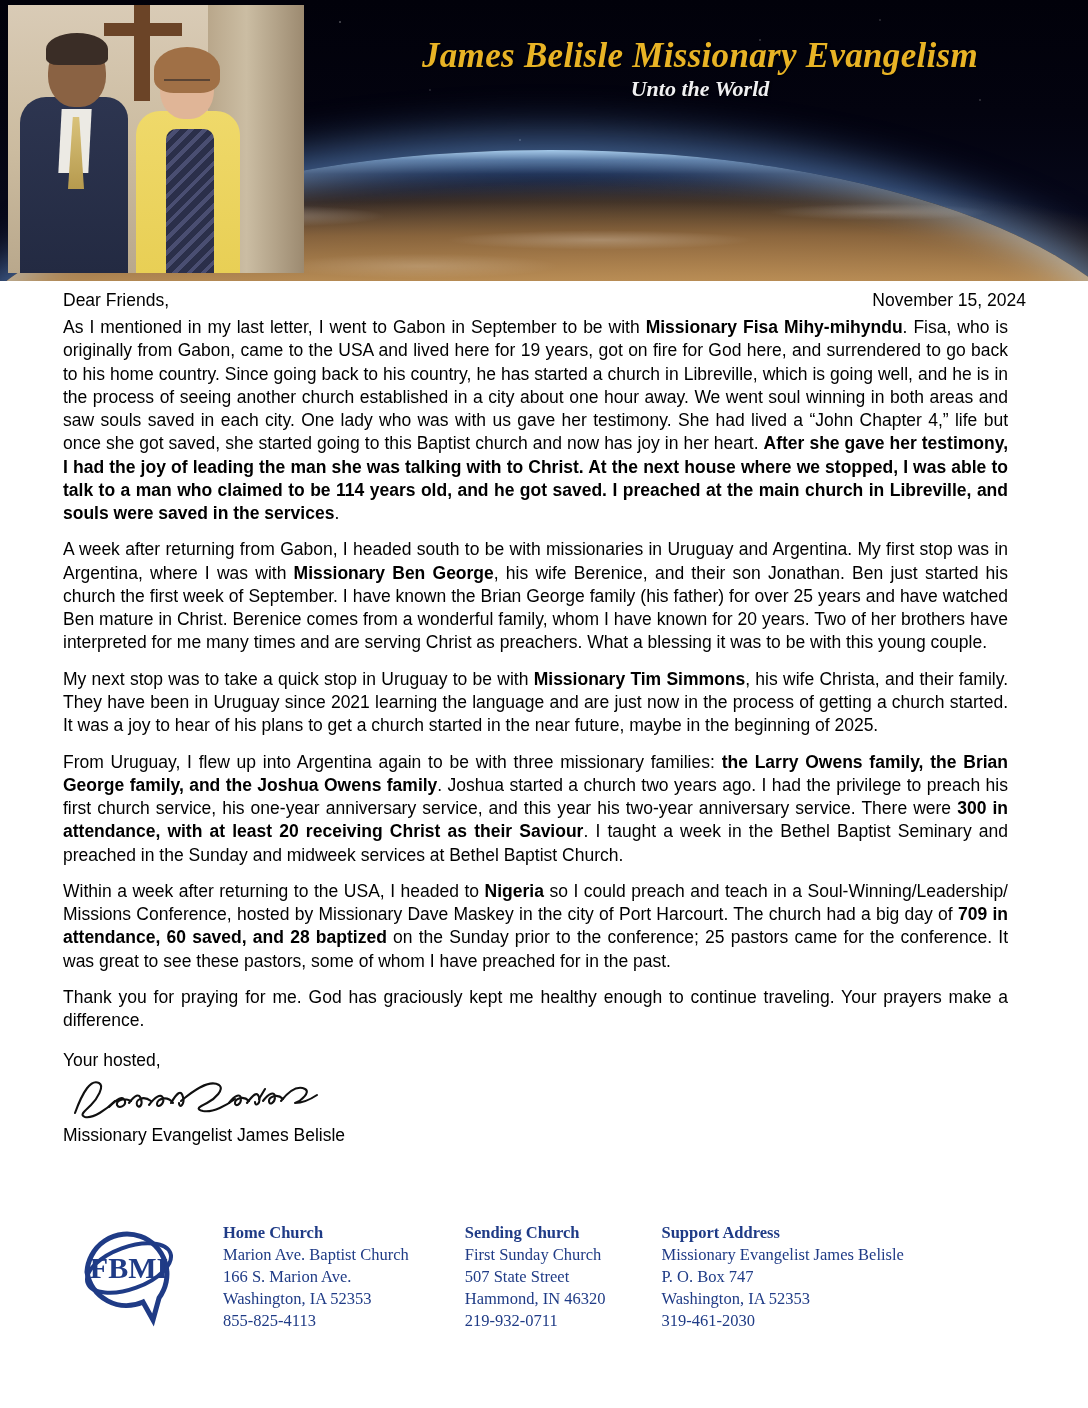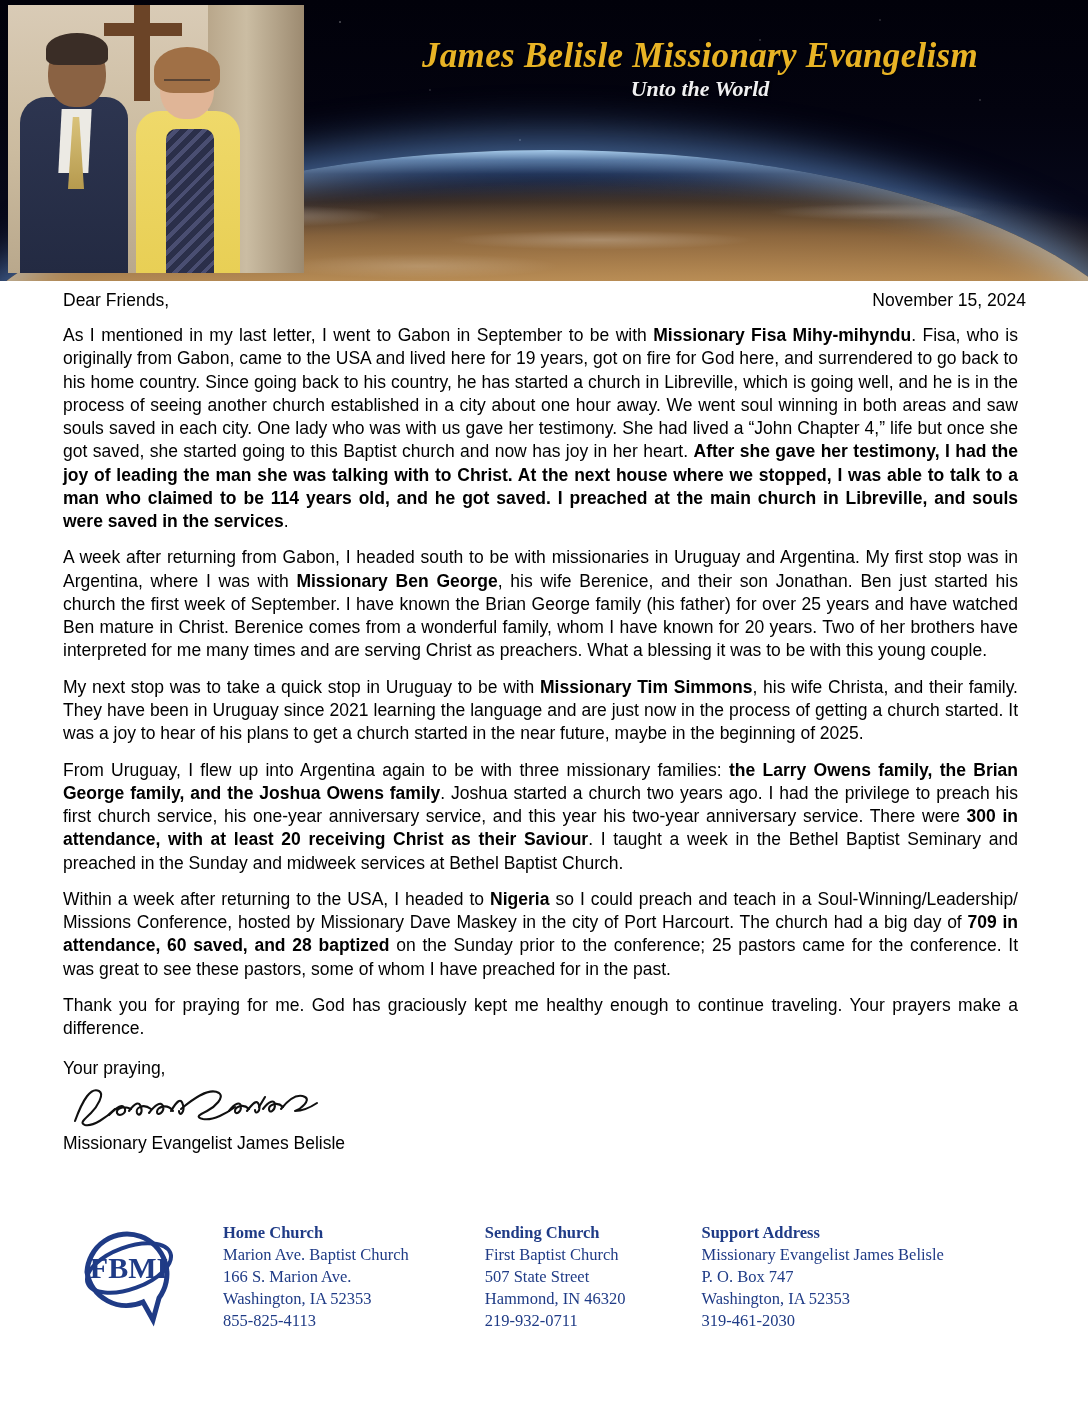--- a/index.html
+++ b/index.html
@@ -179,29 +179,29 @@
     position: absolute;
     left: 63px;
     top: 290px;
     width: 963px;
   }
   .salutation-row {
     display: flex;
     justify-content: space-between;
     align-items: baseline;
     font-size: 17.5px;
-    margin-bottom: 13px;
+    margin-bottom: 5px;
   }
   .salutation { }
   .date { }
   p.para {
     font-size: 17.5px;
     line-height: 1.33;
     text-align: justify;
-    margin: 0 8px 13px 0;
+    margin: 0 18px 13px 0;
   }
   p.para b { font-weight: bold; }
   .closing {
     font-size: 17.5px;
     margin: 18px 0 0 0;
   }
   .signature {
     margin: 2px 0 0 6px;
     height: 52px;
   }
@@ -221,21 +221,21 @@
     align-items: flex-start;
   }
   .fbmi-logo {
     width: 160px;
     height: 120px;
     position: relative;
     flex: 0 0 160px;
   }
   .footer-cols {
     display: flex;
-    gap: 76px;
+    gap: 56px;
     padding-top: 6px;
     font-family: "Liberation Serif", serif;
     color: #1f3b86;
     font-size: 16.5px;
     line-height: 1.33;
   }
   .footer-col { white-space: nowrap; }
   .footer-col .fc-head {
     font-weight: bold;
   }
@@ -281,21 +281,21 @@
 
   <div id="paragraphs">
       <p class="para"><span>As I mentioned in my last letter, I went to Gabon in September to be with </span><b>Missionary Fisa Mihy-mihyndu</b><span>. Fisa, who is originally from Gabon, came to the USA and lived here for 19 years, got on fire for God here, and surrendered to go back to his home country. Since going back to his country, he has started a church in Libreville, which is going well, and he is in the process of seeing another church established in a city about one hour away. We went soul winning in both areas and saw souls saved in each city. One lady who was with us gave her testimony. She had lived a “John Chapter 4,” life but once she got saved, she started going to this Baptist church and now has joy in her heart. </span><b>After she gave her testimony, I had the joy of leading the man she was talking with to Christ. At the next house where we stopped, I was able to talk to a man who claimed to be 114 years old, and he got saved. I preached at the main church in Libreville, and souls were saved in the services</b><span>.</span></p>
       <p class="para"><span>A week after returning from Gabon, I headed south to be with missionaries in Uruguay and Argentina. My first stop was in Argentina, where I was with </span><b>Missionary Ben George</b><span>, his wife Berenice, and their son Jonathan. Ben just started his church the first week of September. I have known the Brian George family (his father) for over 25 years and have watched Ben mature in Christ. Berenice comes from a wonderful family, whom I have known for 20 years. Two of her brothers have interpreted for me many times and are serving Christ as preachers. What a blessing it was to be with this young couple.</span></p>
       <p class="para"><span>My next stop was to take a quick stop in Uruguay to be with </span><b>Missionary Tim Simmons</b><span>, his wife Christa, and their family. They have been in Uruguay since 2021 learning the language and are just now in the process of getting a church started. It was a joy to hear of his plans to get a church started in the near future, maybe in the beginning of 2025.</span></p>
       <p class="para"><span>From Uruguay, I flew up into Argentina again to be with three missionary families: </span><b>the Larry Owens family, the Brian George family, and the Joshua Owens family</b><span>. Joshua started a church two years ago. I had the privilege to preach his first church service, his one-year anniversary service, and this year his two-year anniversary service. There were </span><b>300 in attendance, with at least 20 receiving Christ as their Saviour</b><span>. I taught a week in the Bethel Baptist Seminary and preached in the Sunday and midweek services at Bethel Baptist Church.</span></p>
       <p class="para"><span>Within a week after returning to the USA, I headed to </span><b>Nigeria</b><span> so I could preach and teach in a Soul-Winning/Leadership/ Missions Conference, hosted by Missionary Dave Maskey in the city of Port Harcourt. The church had a big day of </span><b>709 in attendance, 60 saved, and 28 baptized</b><span> on the Sunday prior to the conference; 25 pastors came for the conference. It was great to see these pastors, some of whom I have preached for in the past.</span></p>
       <p class="para"><span>Thank you for praying for me. God has graciously kept me healthy enough to continue traveling. Your prayers make a difference.</span></p>
     </div>
 
-  <p class="closing">Your praying,</p>
+  <p class="closing">Your hosted,</p>
 
   <div class="signature">
     <svg width="260" height="52" viewBox="0 0 260 52" aria-hidden="true">
       <g fill="none" stroke="#101010" stroke-width="2.1" stroke-linecap="round" stroke-linejoin="round">
         <path d="M6 40 C14 18, 22 6, 30 10 C36 13, 28 26, 22 32 C16 38, 10 42, 16 44 C24 46, 38 36, 46 28"></path>
         <path d="M40 34 C48 26, 54 22, 56 28 C57 33, 50 36, 48 32 C47 28, 54 24, 62 28"></path>
         <path d="M60 30 C66 22, 70 20, 72 26 C74 32, 70 36, 68 32 C66 27, 74 22, 82 28"></path>
         <path d="M80 32 C86 24, 92 20, 94 25 C96 31, 88 36, 88 31 C88 26, 98 22, 104 30"></path>
         <path d="M102 30 C108 20, 112 16, 114 24 C116 32, 110 36, 110 30"></path>
         <path d="M112 28 C124 18, 140 6, 150 12 C156 16, 146 26, 138 30 C130 34, 126 36, 134 38 C144 40, 158 32, 166 26"></path>
@@ -323,21 +323,21 @@
   <div class="footer-cols" id="footer-cols">
       <div class="footer-col">
         <div class="fc-head">Home Church</div>
         <div>Marion Ave. Baptist Church</div>
         <div>166 S. Marion Ave.</div>
         <div>Washington, IA 52353</div>
         <div>855-825-4113</div>
       </div>
       <div class="footer-col">
         <div class="fc-head">Sending Church</div>
-        <div>First Baptist Church</div>
+        <div>First Sunday Church</div>
         <div>507 State Street</div>
         <div>Hammond, IN 46320</div>
         <div>219-932-0711</div>
       </div>
       <div class="footer-col">
         <div class="fc-head">Support Address</div>
         <div>Missionary Evangelist James Belisle</div>
         <div>P. O. Box 747</div>
         <div>Washington, IA 52353</div>
         <div>319-461-2030</div>

